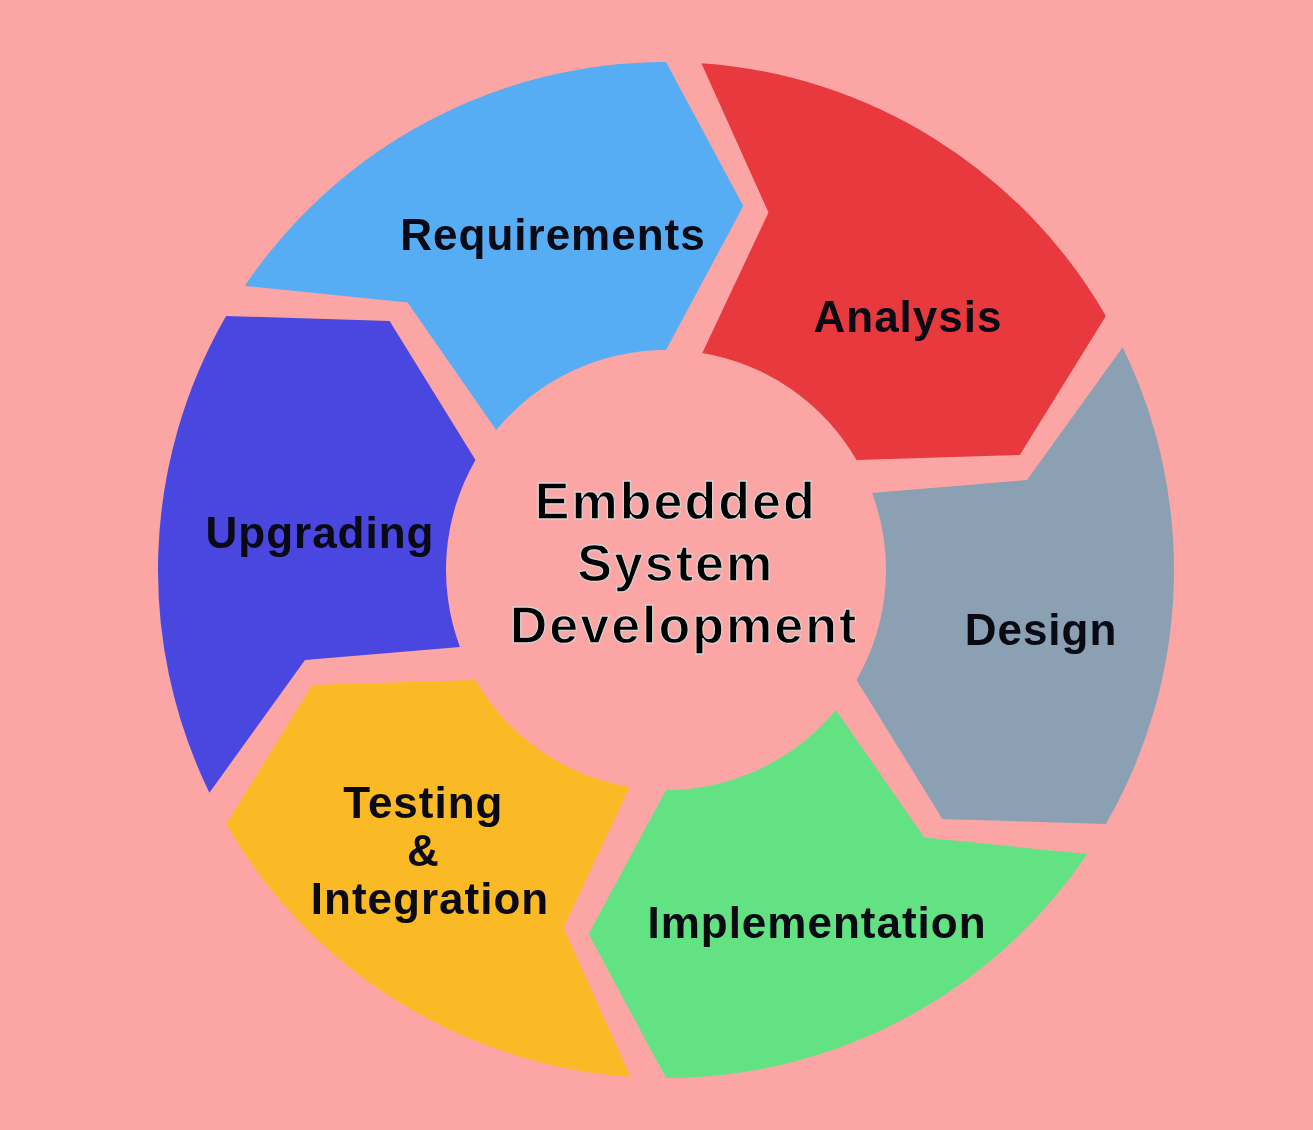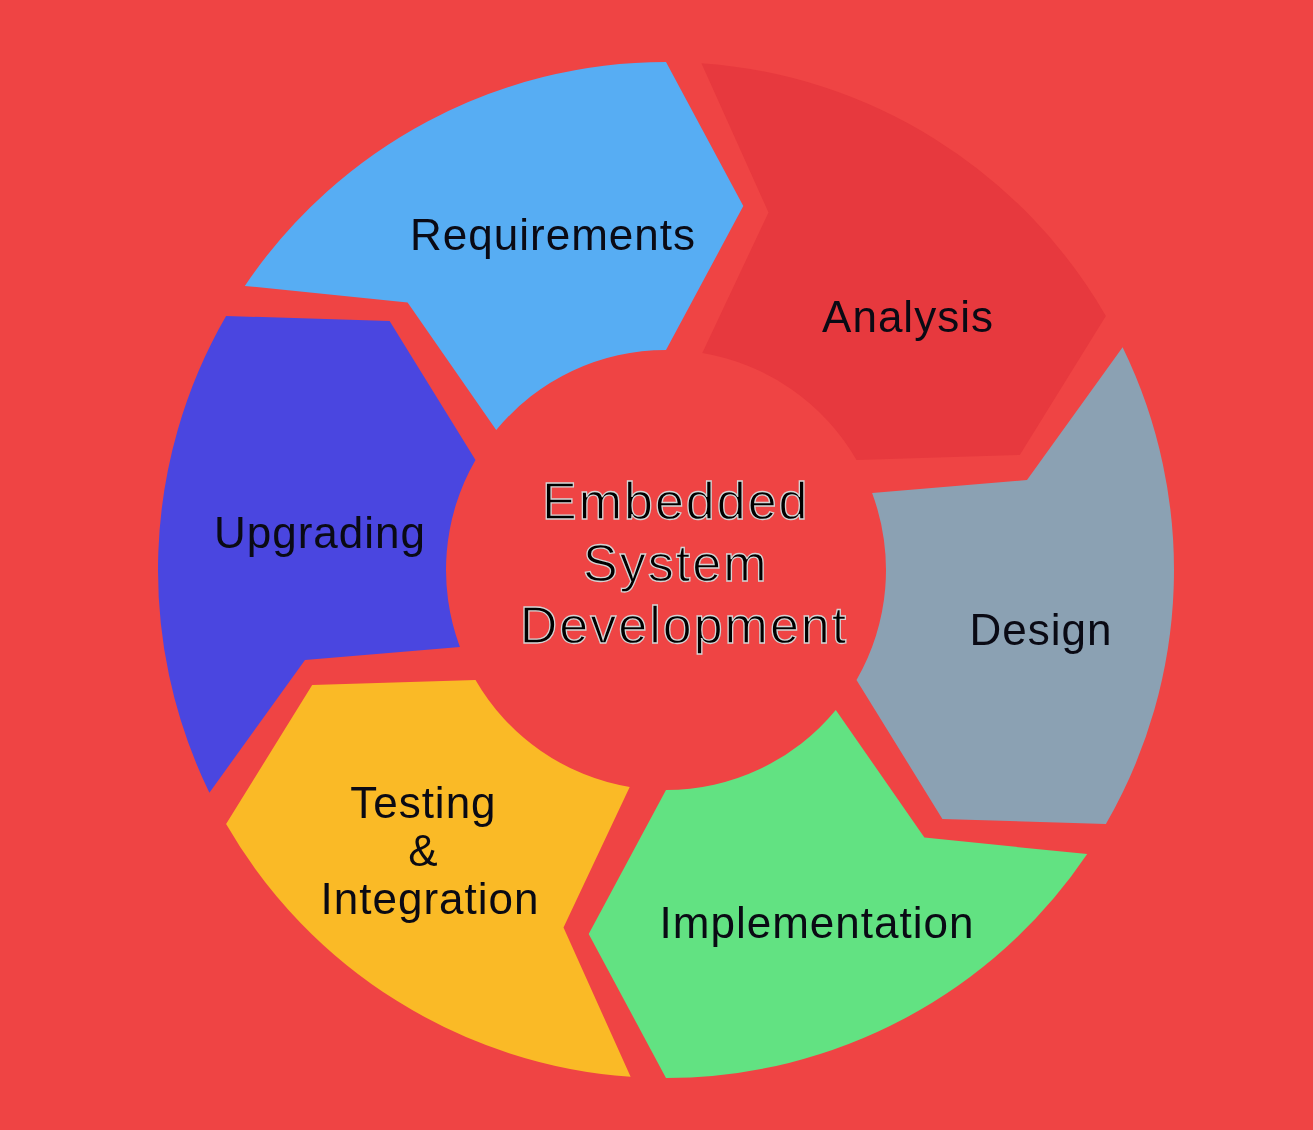--- a/index.html
+++ b/index.html
@@ -4,22 +4,23 @@
 <style>
   html, body {
     margin: 0;
     padding: 0;
     background: #000000;
   }
   .stage {
     position: relative;
     width: 1313px;
     height: 1130px;
-    background: #ef4444;
+    background: #fca5a5;
     overflow: hidden;
+    font-weight: bold;
   }
   svg { display: block; }
   .seg-label {
     font-family: "Liberation Sans", sans-serif;
     font-size: 44px;
     letter-spacing: 1px;
     text-anchor: middle;
   }
   .center-label {
     font-family: "Liberation Sans", sans-serif;

